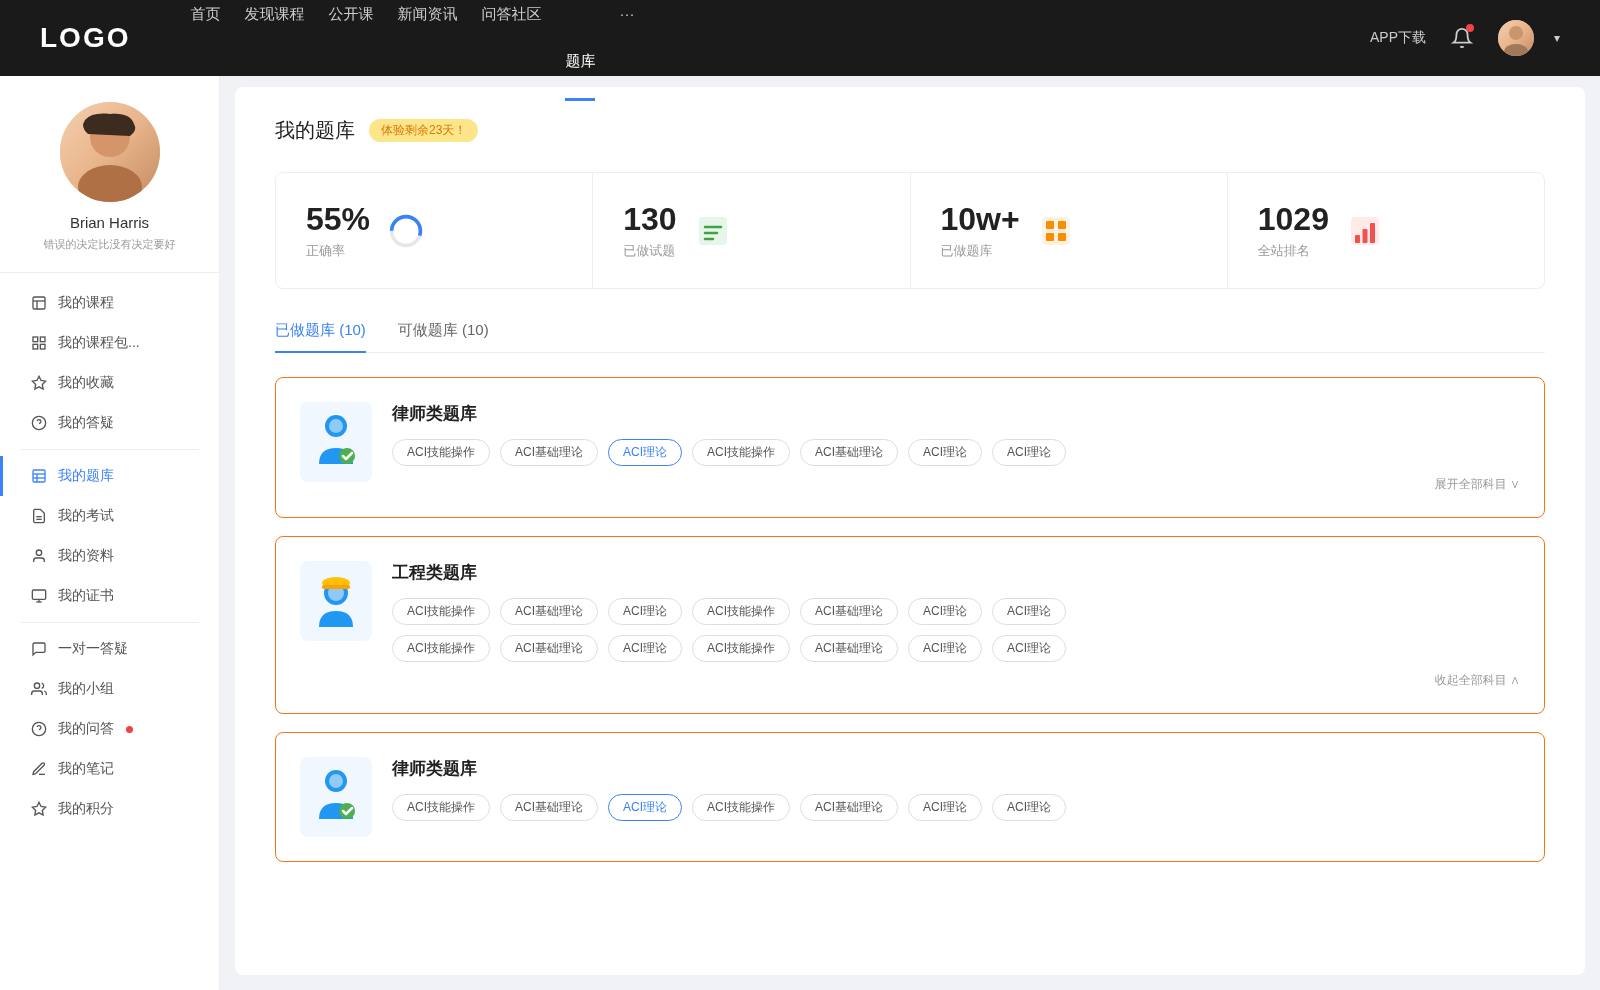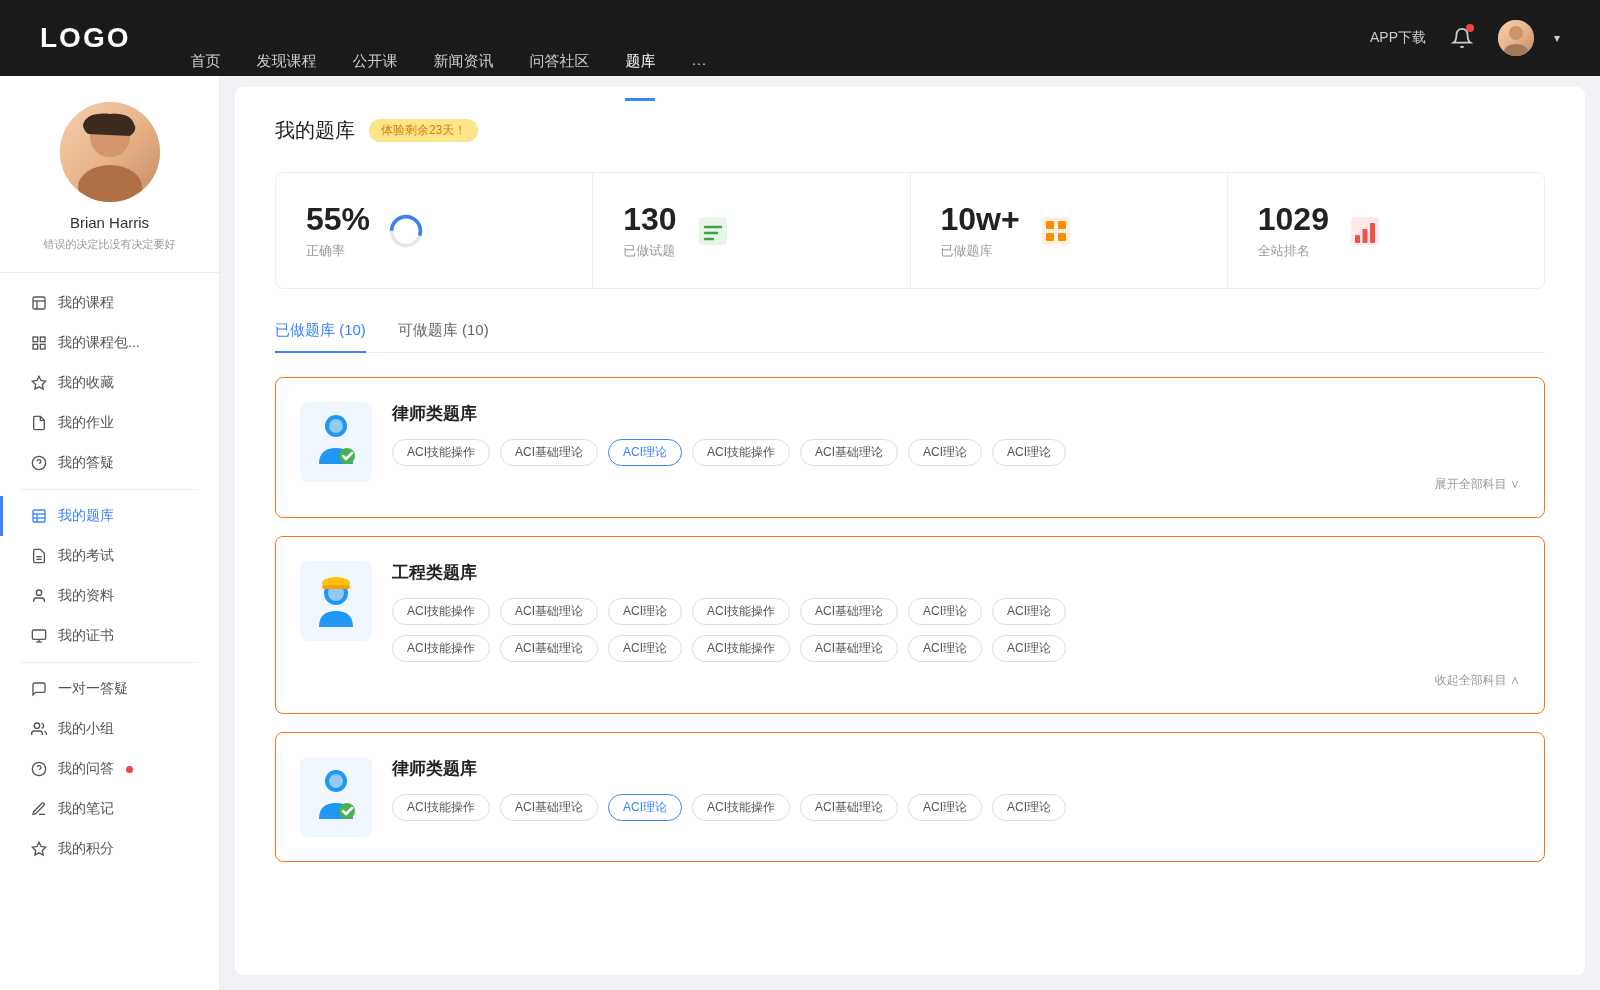--- a/index.html
+++ b/index.html
@@ -18,22 +18,22 @@
     }
     .navbar-logo {
       color: white;
       font-size: 28px;
       font-weight: bold;
       letter-spacing: 2px;
       margin-right: 60px;
     }
     .navbar-nav {
       display: flex;
-      align-items: flex-end;
-      gap: 36px;
+      align-items: flex-start;
+      gap: 24px;
       flex: 1;
     }
     .navbar-nav-item {
       color: #ccc;
       font-size: 15px;
       cursor: pointer;
       padding: 4px 0;
       position: relative;
     }
     .navbar-nav-item.active {
@@ -424,29 +424,20 @@
         <span class="sidebar-icon">
           <svg width="16" height="16" viewBox="0 0 24 24" fill="none" stroke="currentColor" stroke-width="2">
               <polygon points="12 2 15.09 8.26 22 9.27 17 14.14 18.18 21.02 12 17.77 5.82 21.02 7 14.14 2 9.27 8.91 8.26 12 2"></polygon>
             </svg>
         </span>
         <span>我的收藏</span>
       </div>
       <div class="sidebar-menu-item">
         <span class="sidebar-icon">
           <svg width="16" height="16" viewBox="0 0 24 24" fill="none" stroke="currentColor" stroke-width="2">
-              <path d="M14 2H6a2 2 0 0 0-2 2v16a2 2 0 0 0 2 2h12a2 2 0 0 0 2-2V8z"></path>
-              <polyline points="14 2 14 8 20 8"></polyline>
-            </svg>
-        </span>
-        <span>我的作业</span>
-      </div>
-      <div class="sidebar-menu-item">
-        <span class="sidebar-icon">
-          <svg width="16" height="16" viewBox="0 0 24 24" fill="none" stroke="currentColor" stroke-width="2">
               <circle cx="12" cy="12" r="10"></circle>
               <path d="M9.09 9a3 3 0 0 1 5.83 1c0 2-3 3-3 3"></path>
               <line x1="12" y1="17" x2="12.01" y2="17"></line>
             </svg>
         </span>
         <span>我的答疑</span>
       </div>
       <div class="sidebar-divider"></div>
       <div class="sidebar-menu-item active">
         <span class="sidebar-icon">

